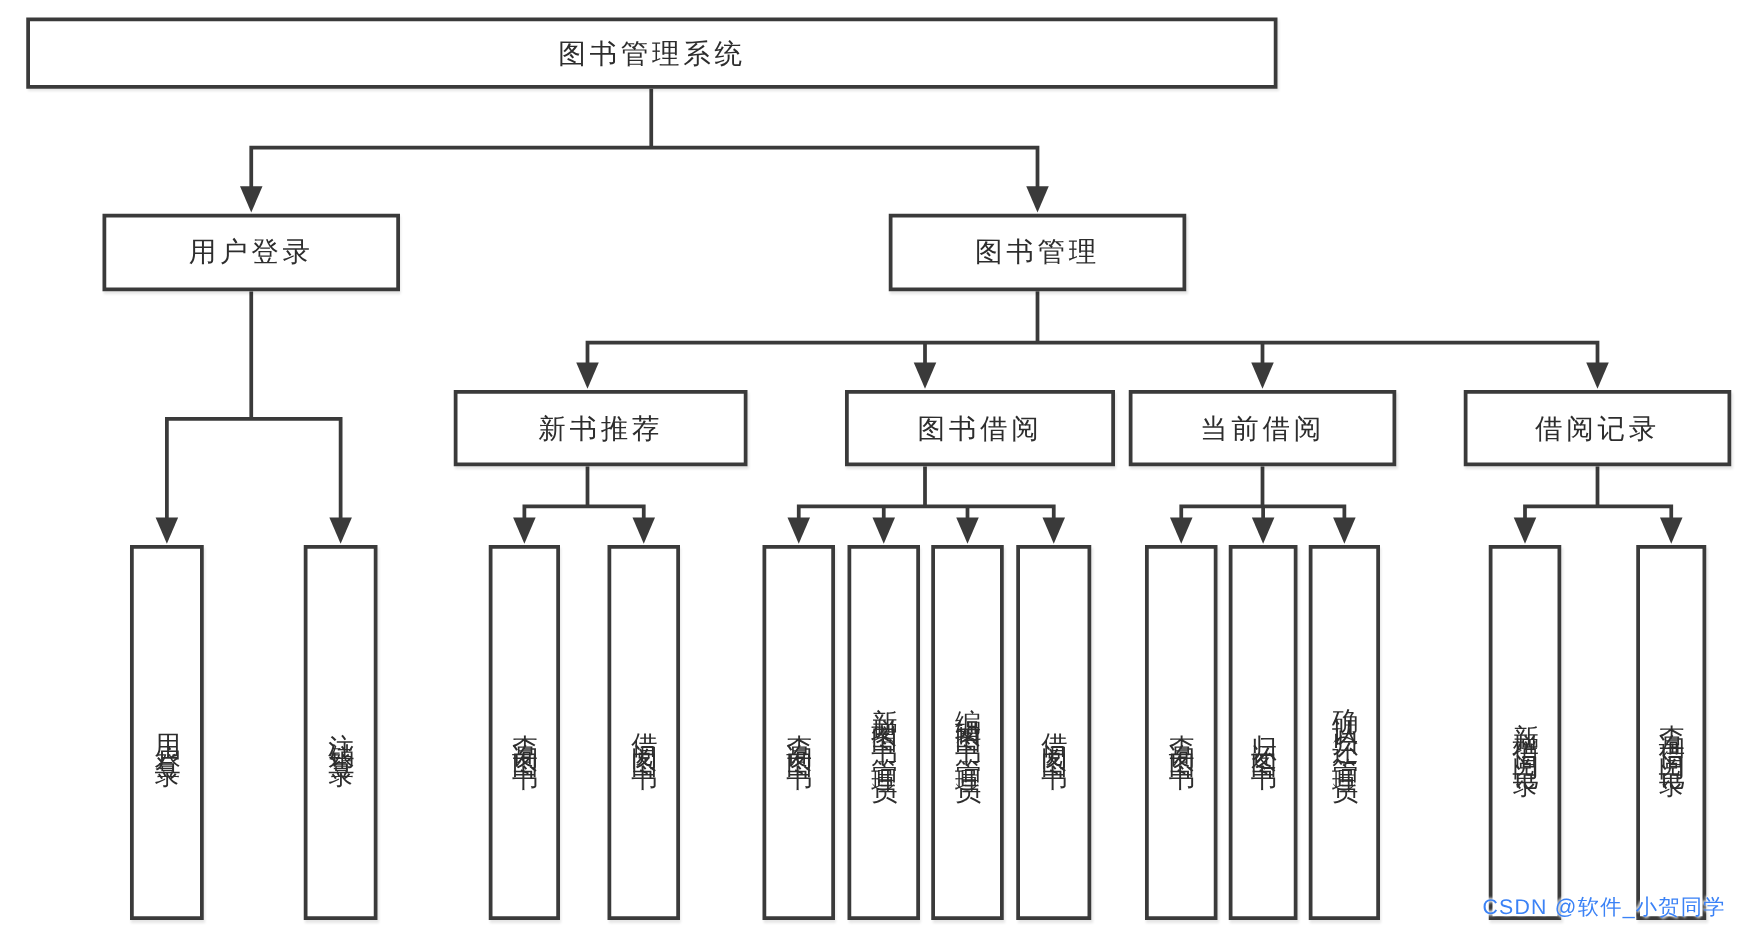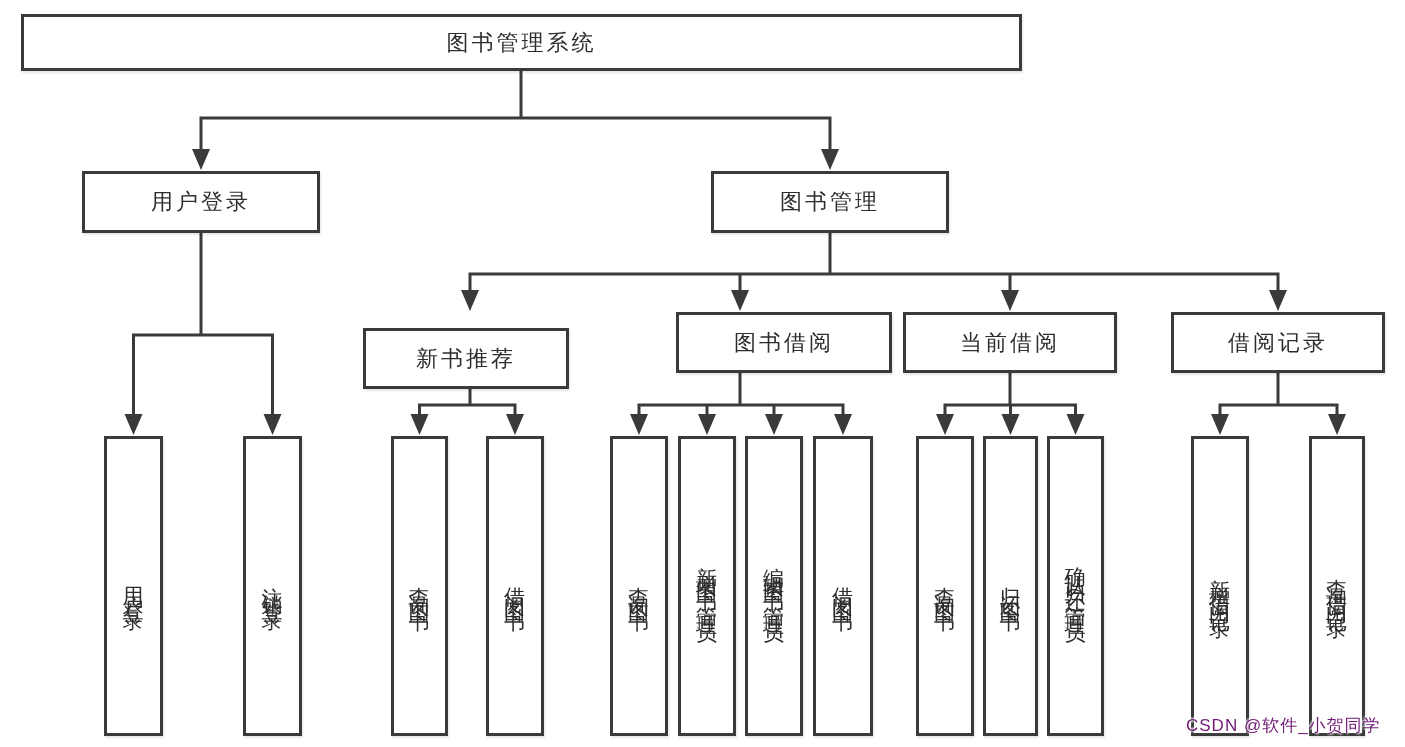--- a/index.html
+++ b/index.html
@@ -47,21 +47,21 @@
     writing-mode: vertical-rl;
     text-orientation: upright;
     white-space: nowrap;
   }
   .watermark {
     position: absolute;
     left: 1186px;
     top: 714px;
     font-size: 17px;
     letter-spacing: 1px;
-    color: #701a75;
+    color: #3b82f6;
     z-index: 5;
     white-space: nowrap;
     text-shadow: -1px -1px 2px #ffffff, 1px 1px 2px #ffffff, 0 0 3px #ffffff;
   }
 </style>
 </head>
 <body>
 
 <div class="canvas">
 
@@ -128,21 +128,21 @@
     <span>图书管理系统</span>
   </div>
 
   <div class="node h" style="left:82px; top:171px; width:238px; height:62px;">
     <span>用户登录</span>
   </div>
   <div class="node h" style="left:711px; top:171px; width:238px; height:62px;">
     <span>图书管理</span>
   </div>
 
-  <div class="node h" style="left:363px; top:312px; width:206px; height:61px;margin-top:16px;">
+  <div class="node h" style="left:363px; top:312px; width:235px; height:61px;">
     <span>新书推荐</span>
   </div>
   <div class="node h" style="left:632px; top:312px; width:216px; height:61px;margin-left:44px;">
     <span>图书借阅</span>
   </div>
   <div class="node h" style="left:903px; top:312px; width:214px; height:61px;text-align:center;">
     <span>当前借阅</span>
   </div>
   <div class="node h" style="left:1171px; top:312px; width:214px; height:61px;">
     <span>借阅记录</span>

